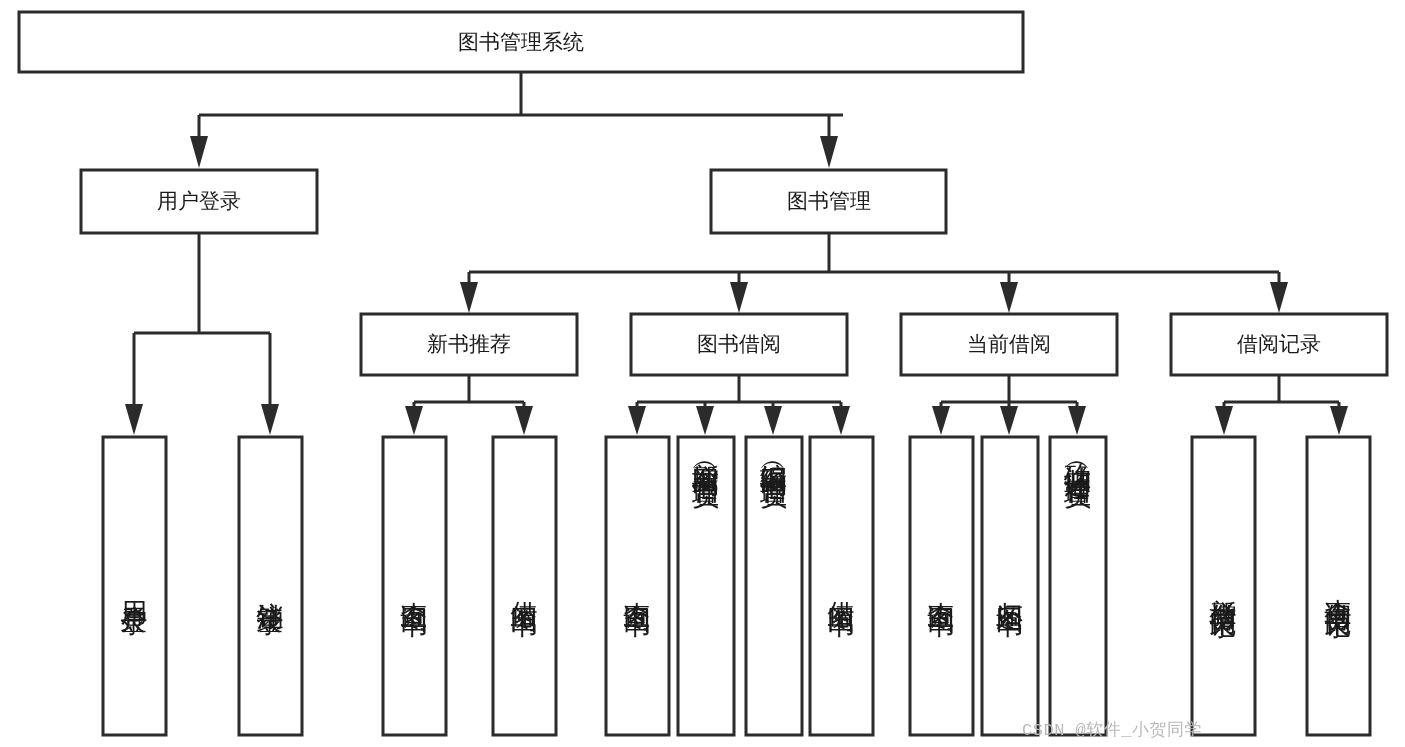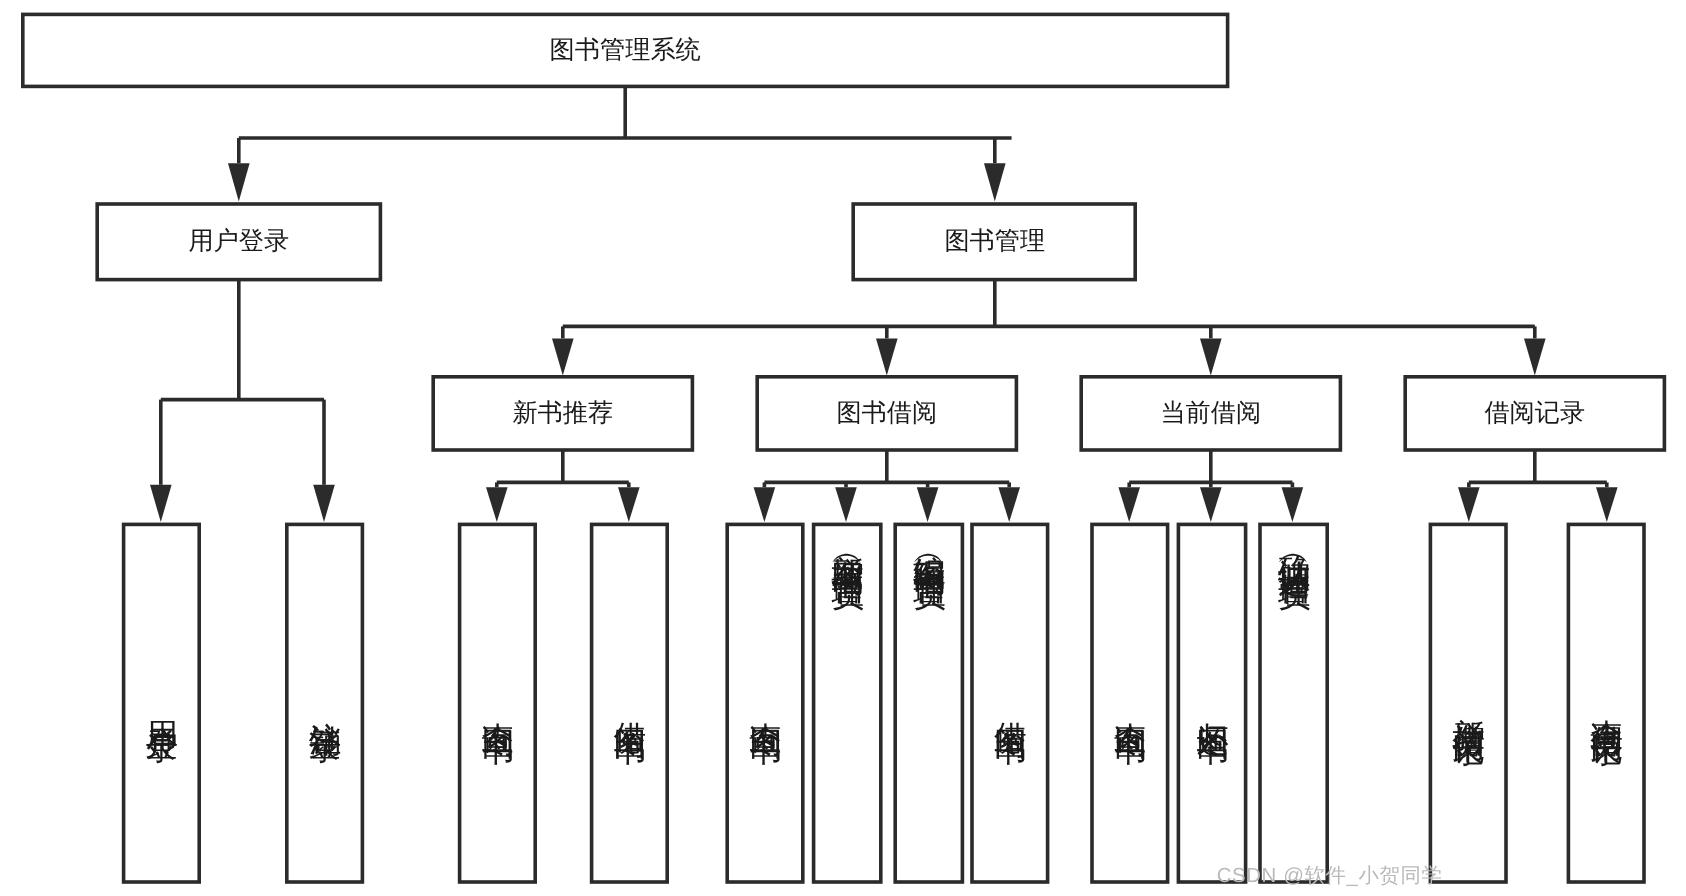--- a/index.html
+++ b/index.html
@@ -68,21 +68,21 @@
     align-items: center;
     pointer-events: none;
   }
   .vleaf-wrap.align-top {
     align-items: flex-start;
   }
   #watermark {
     position: absolute;
     right: 8px;
     bottom: 6px;
-    font-family: Liberation Sans, sans-serif;
+    font-family: Liberation Mono, monospace;
     font-size: 17px;
     color: #b9b9b9;
     white-space: nowrap;
     letter-spacing: 0.5px;
     text-align: center;
   }
 </style>
 </head>
 <body>
 

